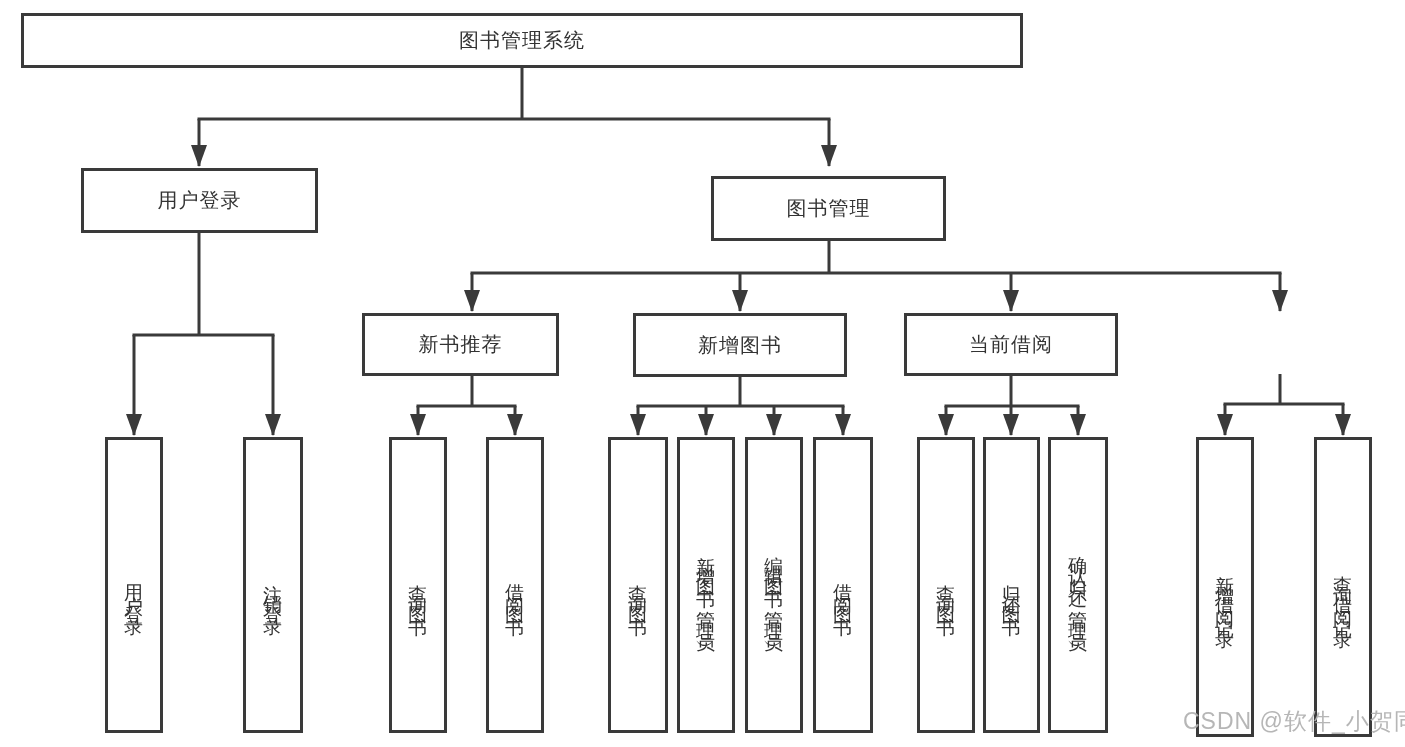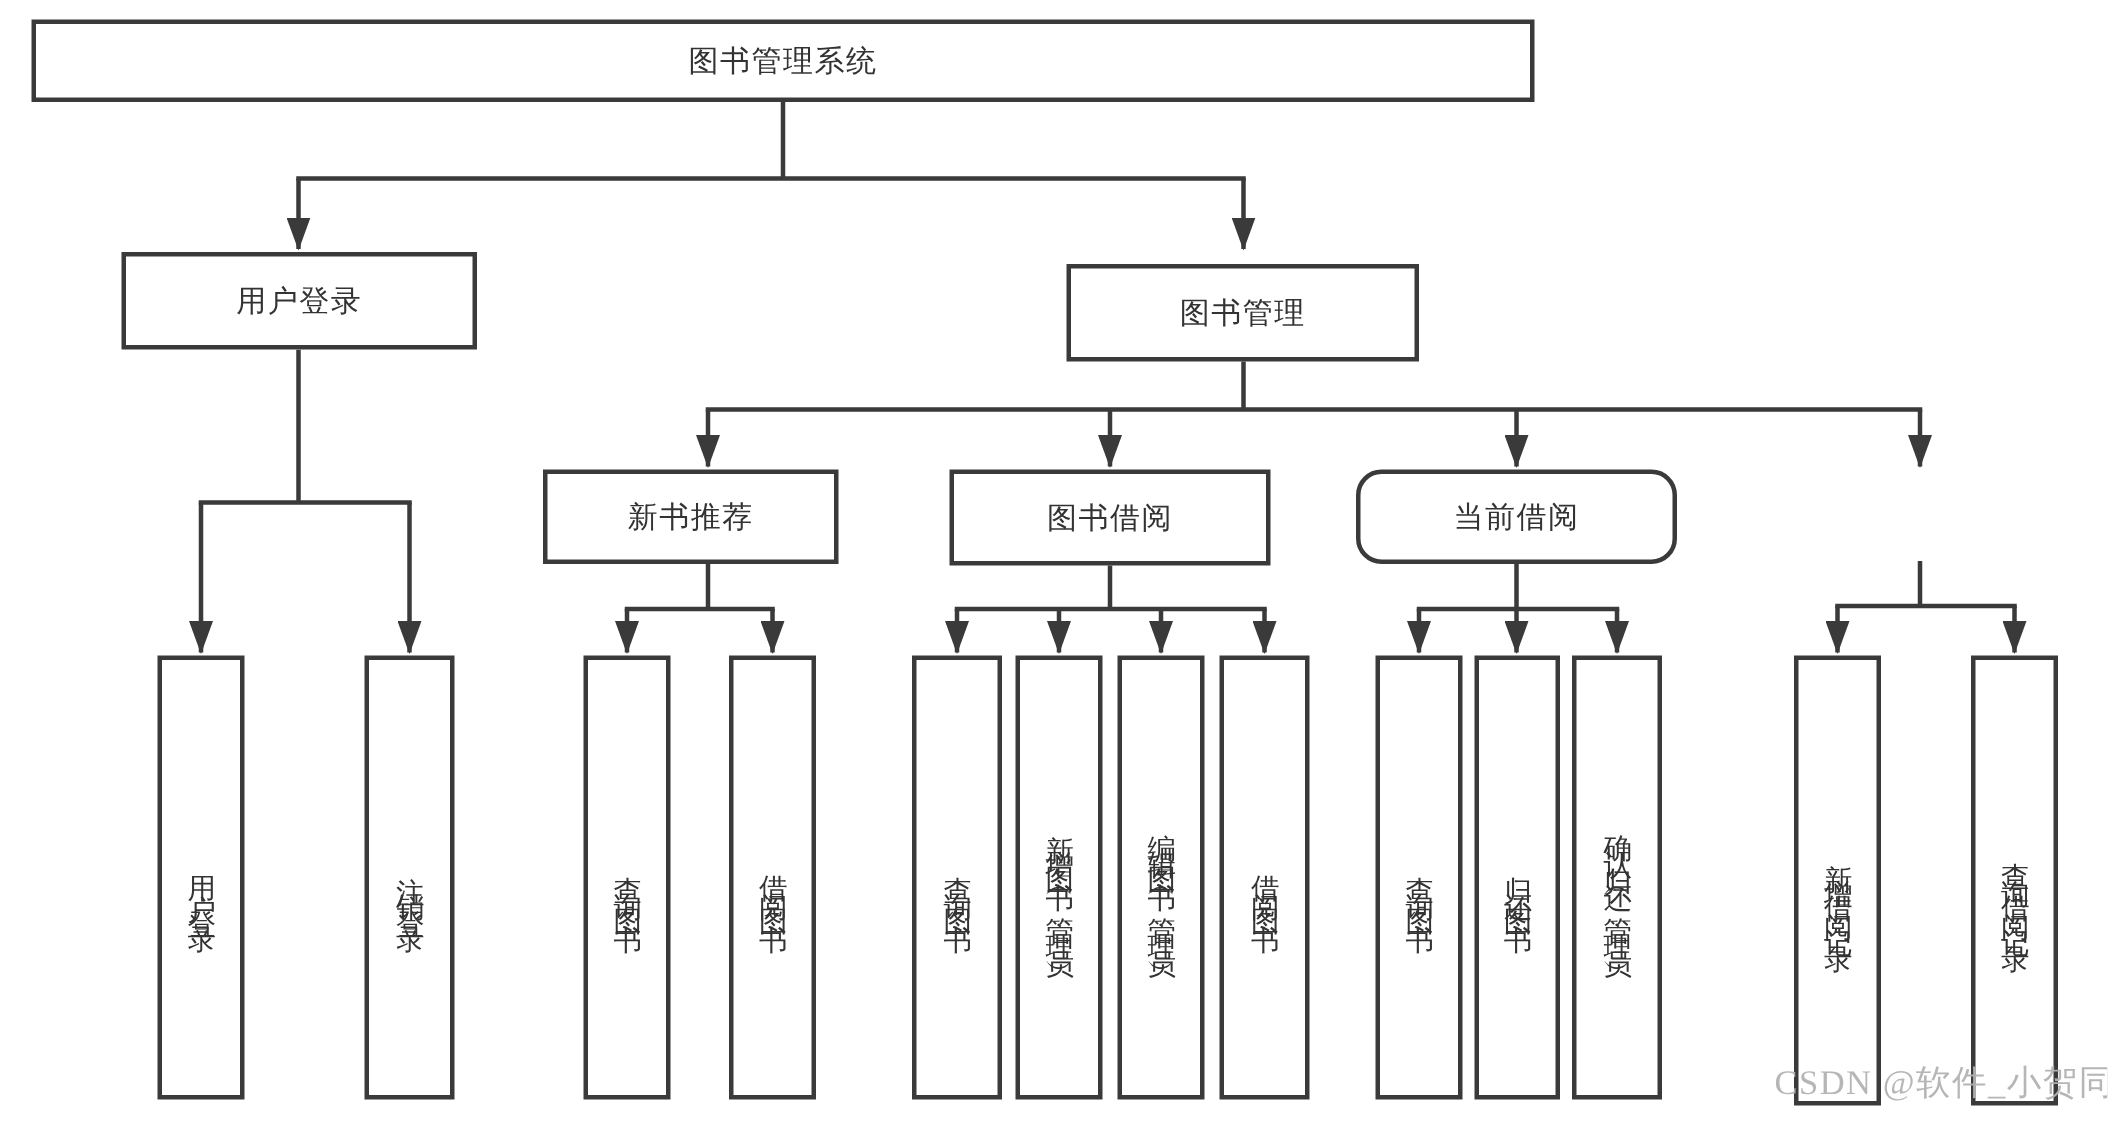--- a/index.html
+++ b/index.html
@@ -1,21 +1,21 @@
 <!DOCTYPE html>
 <html><head>
 <meta charset="utf-8">
 <style>
   html, body { margin: 0; padding: 0; background: #ffffff; }
   #canvas {
     position: relative;
     width: 1405px;
     height: 747px;
     background: #ffffff;
-    font-family: Liberation Serif, serif;
+    font-family: Liberation Sans, sans-serif;
     overflow: hidden;
     text-align: right;
   }
   #connector-svg {
     position: absolute;
     left: 0; top: 0;
     width: 1405px; height: 747px;
     pointer-events: none;
   }
   .box {
@@ -102,22 +102,22 @@
       <path marker-end="url(#arw)" d="M1343 404 L1343 435"></path>
     </g>
   </svg>
 
   <div class="box hbox" style="left:21px; top:13px; width:1002px; height:55px;">图书管理系统</div>
 
   <div class="box hbox" style="left:81px; top:168px; width:237px; height:65px;">用户登录</div>
   <div class="box hbox" style="left:711px; top:176px; width:235px; height:65px;">图书管理</div>
 
   <div class="box hbox" style="left:362px; top:313px; width:197px; height:63px;">新书推荐</div>
-  <div class="box hbox" style="left:633px; top:313px; width:214px; height:64px;">图书借阅</div>
-  <div class="box hbox" style="left:904px; top:313px; width:214px; height:63px;border-radius:17px;">当前借阅</div>
+  <div class="box hbox" style="left:633px; top:313px; width:214px; height:64px;">新增图书</div>
+  <div class="box hbox" style="left:904px; top:313px; width:214px; height:63px;">当前借阅</div>
 
   <div class="box leaf" style="left:105px; top:437px; width:58px; height:296px;">用户登录</div>
   <div class="box leaf" style="left:243px; top:437px; width:60px; height:296px;">注销登录</div>
 
   <div class="box leaf" style="left:389px; top:437px; width:58px; height:296px;">查询图书</div>
   <div class="box leaf" style="left:486px; top:437px; width:58px; height:296px;">借阅图书</div>
 
   <div class="box leaf" style="left:608px; top:437px; width:60px; height:296px;">查询图书</div>
   <div class="box leaf" style="left:677px; top:437px; width:58px; height:296px;">新增图书（管理员）</div>
   <div class="box leaf" style="left:745px; top:437px; width:58px; height:296px;">编辑图书（管理员）</div>

